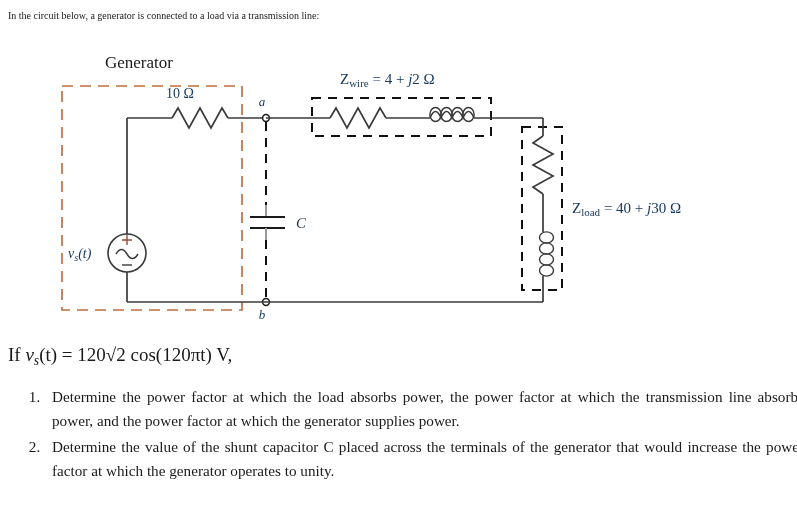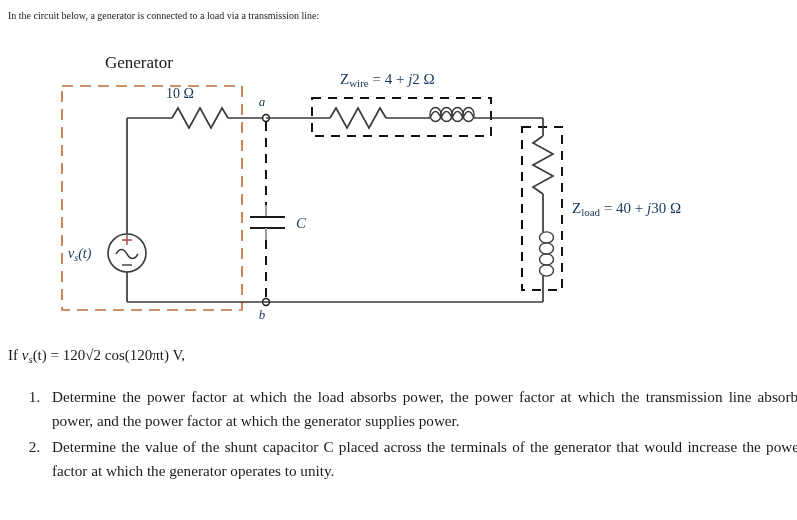--- a/index.html
+++ b/index.html
@@ -27,21 +27,21 @@
     position: absolute;
     left: 0;
     top: 36px;
     width: 705px;
     height: 295px;
   }
   .givens {
     position: absolute;
     left: 8px;
     top: 345px;
-    font-size: 15px;
+    font-size: 19px;
     line-height: 20px;
     white-space: nowrap;
   }
   ol.questions {
     position: absolute;
     left: 14px;
     top: 385px;
     width: 760px;
     margin: 0;
     padding: 0 0 0 30px;

